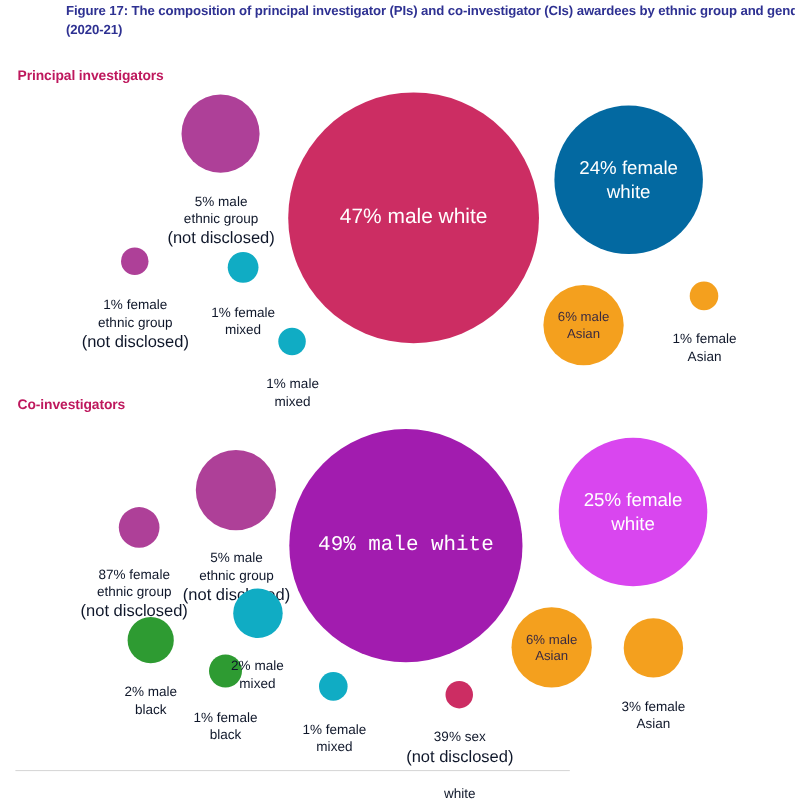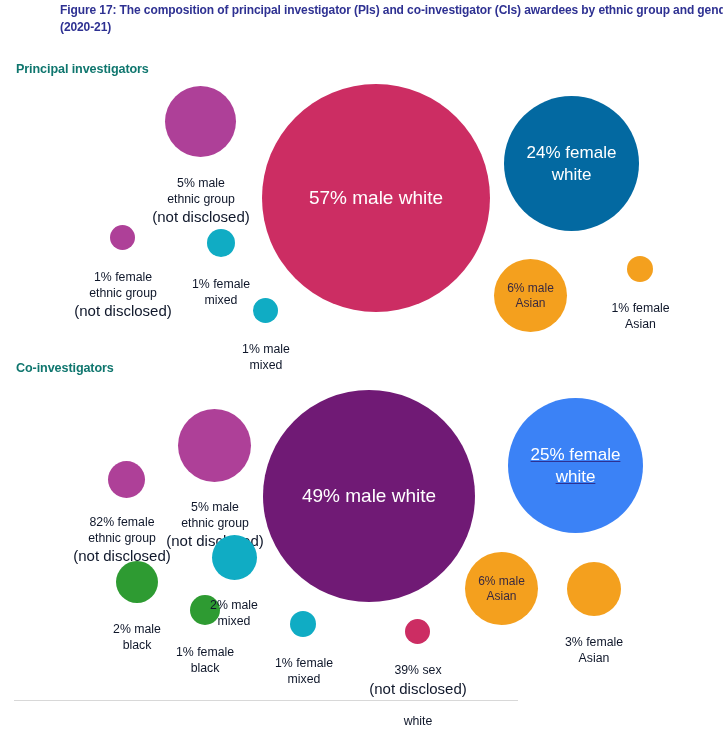--- a/index.html
+++ b/index.html
@@ -36,21 +36,21 @@
     color: #2e3192;
     letter-spacing: -0.1px;
     margin-left: 45px;
   }
 
   
   .section-heading {
     position: absolute;
     font-size: 12.6px;
     font-weight: bold;
-    color: #0f766e;
+    color: #be185d;
     letter-spacing: -0.1px;
     white-space: nowrap;
   }
   #heading-pi { left: 16px; top: 62px; }
   #heading-ci { left: 16px; top: 361px; }
 
   
   .chart-area {
     position: absolute;
     left: 0;
@@ -145,21 +145,21 @@
 mixed</span>
     </div>
 
     <div class="bubble" style="left:253px; top:298px; width:25px; height:25px; background:#10acc4;"></div>
     <div class="bubble-label" style="left:218px; top:327px; width:96px;">
       <span>1% male
 mixed</span>
     </div>
 
     <div class="bubble" style="left:262px; top:84px; width:228px; height:228px; background:#cc2d63;">
-      <span class="bubble-inner-label" style="font-size:19px;">57% male white</span>
+      <span class="bubble-inner-label" style="font-size:19px;">47% male white</span>
     </div>
 
     <div class="bubble" style="left:504px; top:96px; width:135px; height:135px; background:#0369a1;">
       <span class="bubble-inner-label">24% female
 white</span>
     </div>
 
     <div class="bubble" style="left:494px; top:259px; width:73px; height:73px; background:#f4a01e;">
       <span class="bubble-inner-label small">6% male
 Asian</span>
@@ -173,21 +173,21 @@
     </div>
 
   </div>
 
   <div class="section-heading" id="heading-ci">Co-investigators</div>
 
   <div class="chart-area" id="chart-ci">
 
     <div class="bubble" style="left:108px; top:461px; width:37px; height:37px; background:#ae4098;"></div>
     <div class="bubble-label" style="left:70px; top:500px; width:104px;">
-      <span>82% female
+      <span>87% female
 ethnic group</span>
       <span class="sub">(not disclosed)</span>
     </div>
 
     <div class="bubble" style="left:178px; top:409px; width:73px; height:73px; background:#ae4098;"></div>
     <div class="bubble-label" style="left:165px; top:485px; width:100px;">
       <span>5% male
 ethnic group</span>
       <span class="sub">(not disclosed)</span>
     </div>
@@ -212,32 +212,32 @@
       <span>2% male
 mixed</span>
     </div>
 
     <div class="bubble" style="left:290px; top:611px; width:26px; height:26px; background:#10acc4;"></div>
     <div class="bubble-label" style="left:256px; top:641px; width:96px;">
       <span>1% female
 mixed</span>
     </div>
 
-    <div class="bubble" style="left:263px; top:390px; width:212px; height:212px; background:#701a75;">
+    <div class="bubble" style="left:263px; top:390px; width:212px; height:212px; background:#a21caf;font-family:Liberation Mono, monospace;">
       <span class="bubble-inner-label" style="font-size:19px;">49% male white</span>
     </div>
 
     <div class="bubble" style="left:405px; top:619px; width:25px; height:25px; background:#cc2d63;"></div>
     <div class="bubble-label" style="left:368px; top:648px; width:100px;">
       <span>39% sex</span>
       <span class="sub">(not disclosed)</span>
       <span>white</span>
     </div>
 
-    <div class="bubble" style="left:508px; top:398px; width:135px; height:135px; background:#3b82f6;text-decoration:underline;">
+    <div class="bubble" style="left:508px; top:398px; width:135px; height:135px; background:#d946ef;">
       <span class="bubble-inner-label">25% female
 white</span>
     </div>
 
     <div class="bubble" style="left:465px; top:552px; width:73px; height:73px; background:#f4a01e;">
       <span class="bubble-inner-label small">6% male
 Asian</span>
     </div>
 
     <div class="bubble" style="left:567px; top:562px; width:54px; height:54px; background:#f4a01e;"></div>

